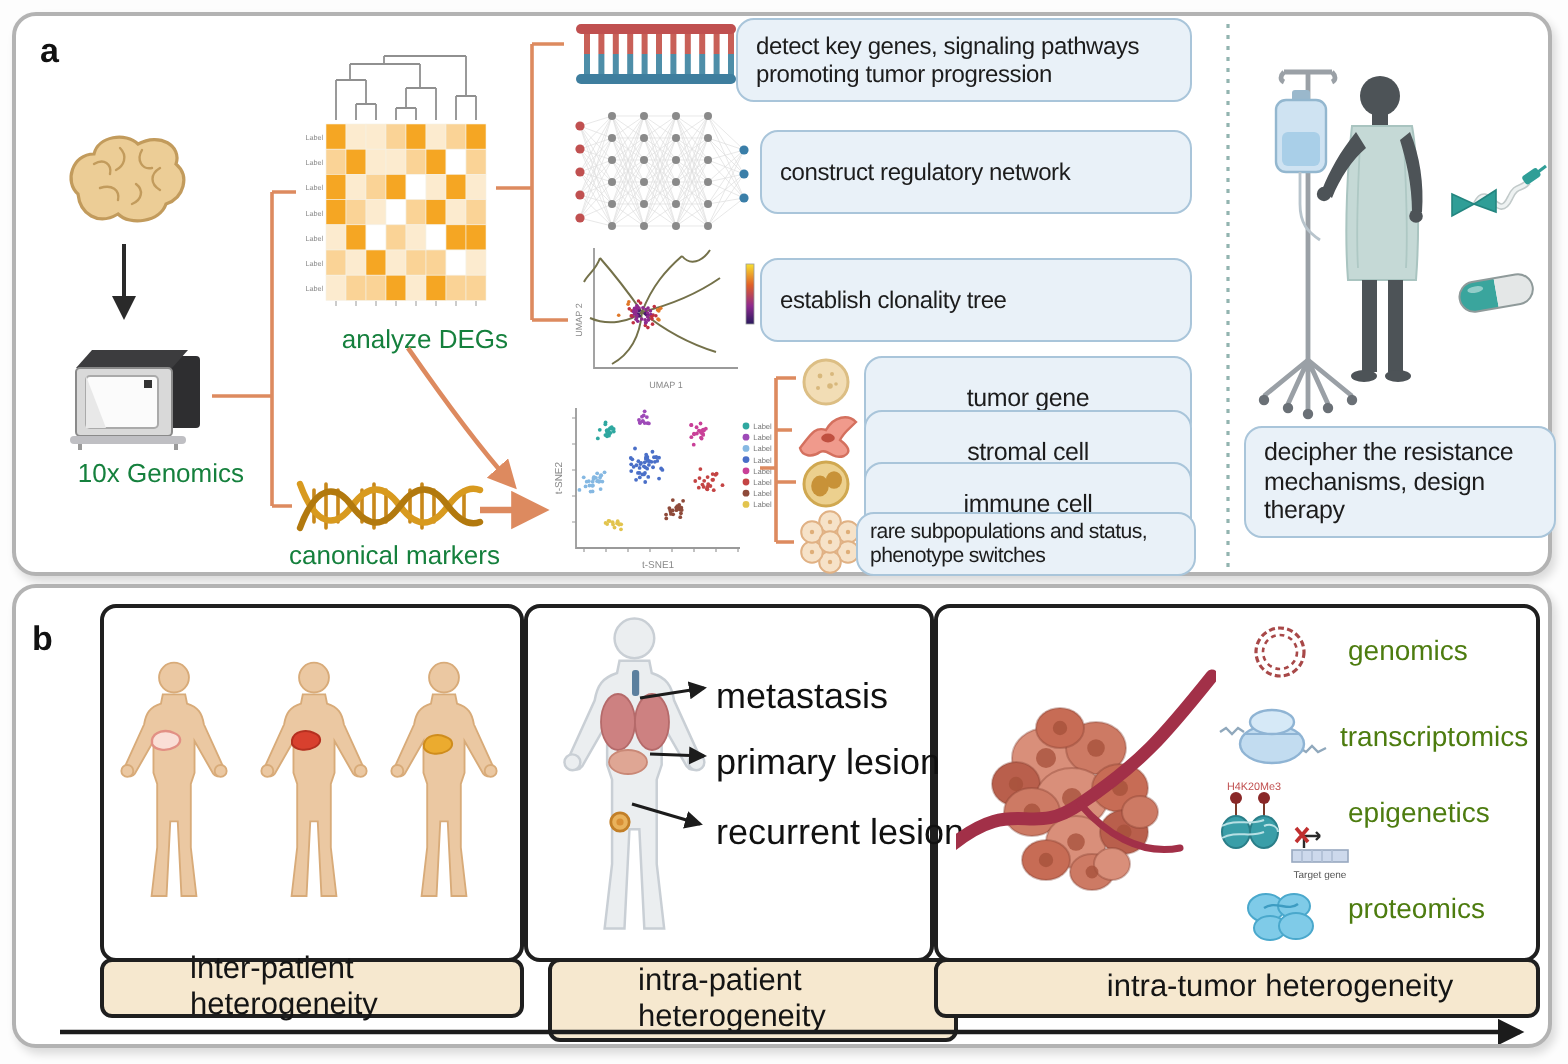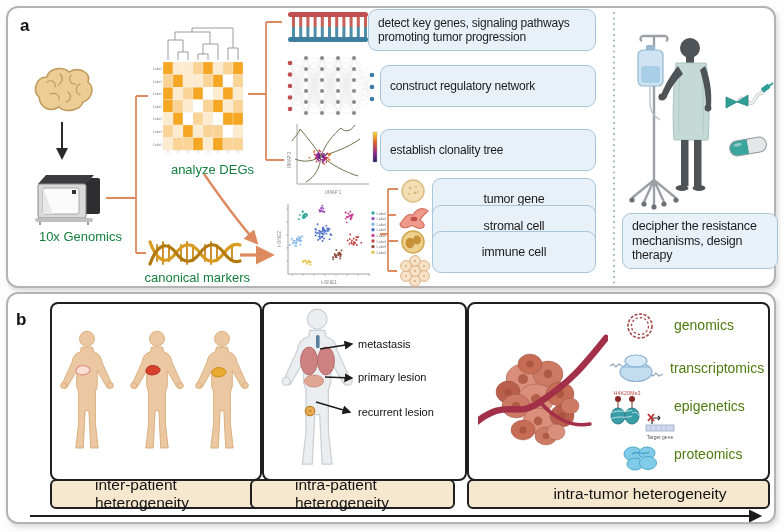--- a/index.html
+++ b/index.html
@@ -13,21 +13,21 @@
   .abs{position:absolute;}
   .bluebox{position:absolute;background:#e9f1f8;border:1.5px solid #a9c5da;border-radius:9px;
            display:flex;align-items:center;font-size:12px;line-height:1.18;letter-spacing:-.2px;
            padding:20px 9px;box-sizing:border-box;color:#1c1c1c;}
   .bluebox.center{justify-content:center;text-align:center;font-size:12.5px;}
   .caption{position:absolute;text-align:right;font-size:13px;color:#15803d;}
   .band{position:absolute;background:#f6e8cf;border:2px solid #1f1f1f;border-radius:6px;
         display:flex;align-items:center;justify-content:center;font-size:15.5px;color:#141414;
         box-sizing:border-box;padding-left:43px;}
   .subbox{position:absolute;background:#fff;border:2px solid #1f1f1f;border-radius:8px;box-sizing:border-box;}
-  .ann{position:absolute;font-size:11px;color:#111;}
+  .ann{position:absolute;font-size:18px;color:#111;}
   .omics-label{position:absolute;font-size:14px;color:#4d7c0f;}
   svg{display:block;}
 </style>
 </head>
 <body>
 
 <div class="stage">
 
   <svg width="0" height="0" style="position:absolute">
     <defs>
@@ -712,20 +712,21 @@
         <circle cx="16" cy="27" r="1.1"></circle>
           <circle cx="7" cy="22" r="1.1"></circle>
           <circle cx="7" cy="12" r="1.1"></circle>
         <circle cx="16" cy="17" r="1.1"></circle>
       </g>
     </svg>
 
     <div class="bluebox center" style="left:424px;top:170px;width:164px;height:24px">tumor gene</div>
     <div class="bluebox center" style="left:424px;top:197px;width:164px;height:23px">stromal cell</div>
     <div class="bluebox center" style="left:424px;top:223px;width:164px;height:23px">immune cell</div>
+    <div class="bluebox" style="left:420px;top:248px;width:170px;height:32px;font-size:10.6px;letter-spacing:-.3px;padding:2px 6px">rare subpopulations and status, phenotype switches</div>
 
     <svg class="abs" style="left:614px;top:14px" width="112" height="192" viewBox="0 0 112 192">
       <g stroke="#9aa0a6" stroke-width="2.4" fill="none">
         <path d="M32,14 V158"></path>
         <path d="M20,14 H44 M20,14 C18,16 18,18 20,19 M44,14 C46,16 46,18 44,19"></path>
         <path d="M32,158 L10,176 M32,158 L22,180 M32,158 L32,183 M32,158 L42,180 M32,158 L54,176"></path>
       </g>
       <g fill="#6a7076">
         <circle cx="10" cy="178" r="2.6"></circle>
           <circle cx="22" cy="182" r="2.6"></circle>
@@ -904,21 +905,21 @@
       </g>
       <path d="M12,12 C18,8 24,14 29,10" fill="none" stroke="#3d9cc2" stroke-width="1.2"></path>
     </svg>
 
     <div class="omics-label" style="left:666px;top:23px">genomics</div>
     <div class="omics-label" style="left:662px;top:66px">transcriptomics</div>
     <div class="omics-label" style="left:666px;top:104px">epigenetics</div>
     <div class="omics-label" style="left:666px;top:152px">proteomics</div>
 
     <div class="band" style="left:42px;top:185px;width:212px;height:30px">inter-patient heterogeneity</div>
-    <div class="band" style="left:242px;top:185px;width:205px;height:30px">intra-patient heterogeneity</div>
+    <div class="band" style="left:266px;top:185px;width:205px;height:42px">intra-patient heterogeneity</div>
     <div class="band" style="left:459px;top:185px;width:303px;height:30px">intra-tumor heterogeneity</div>
 
     <svg class="abs" style="left:0;top:0" width="766" height="228" viewBox="0 0 766 228" pointer-events="none">
       <defs>
         <marker id="mBk2" markerWidth="8" markerHeight="8" refX="5" refY="3" orient="auto">
           <path d="M0,0 L6,3 L0,6 Z" fill="#1c1c1c"></path>
           </marker>
       </defs>
       <path d="M312,55 L344,50" stroke="#1c1c1c" stroke-width="1.5" marker-end="url(#mBk2)"></path>
       <path d="M317,83 L344,84" stroke="#1c1c1c" stroke-width="1.5" marker-end="url(#mBk2)"></path>

